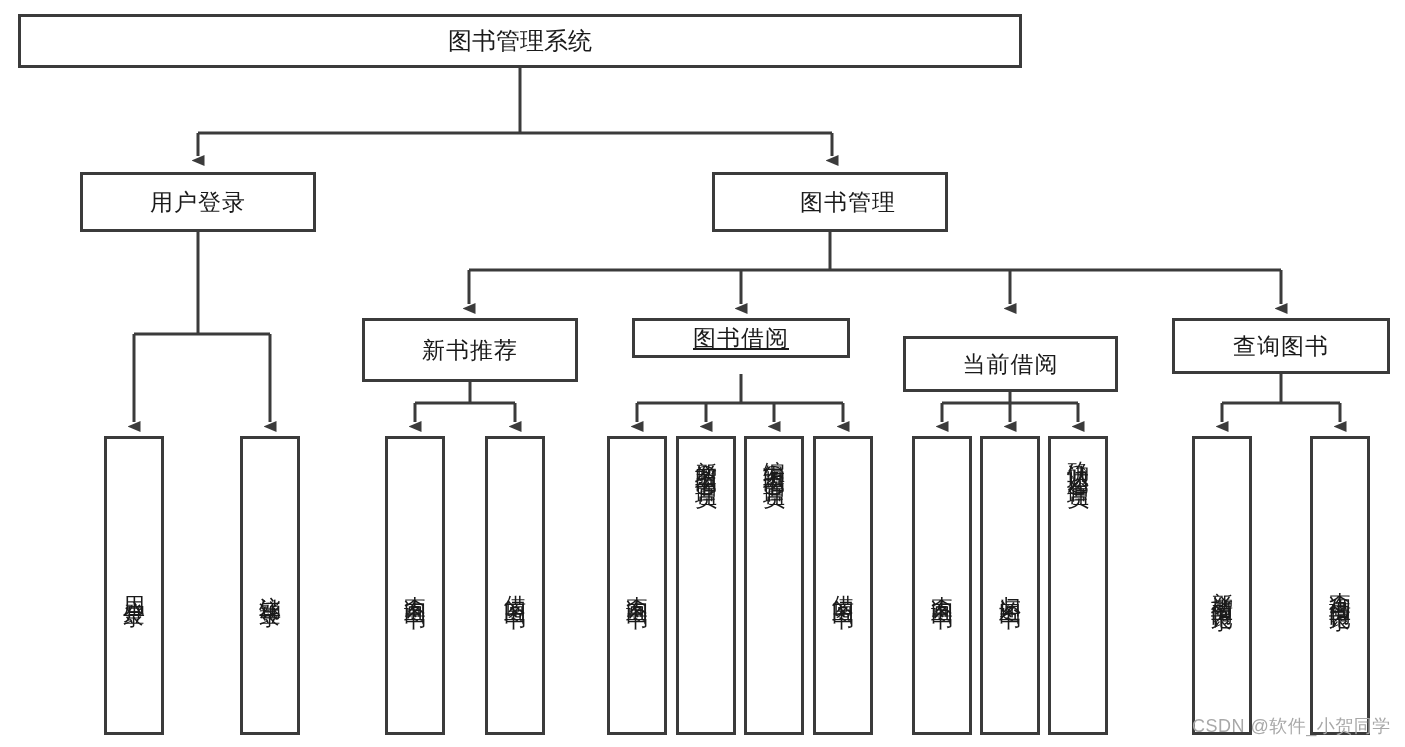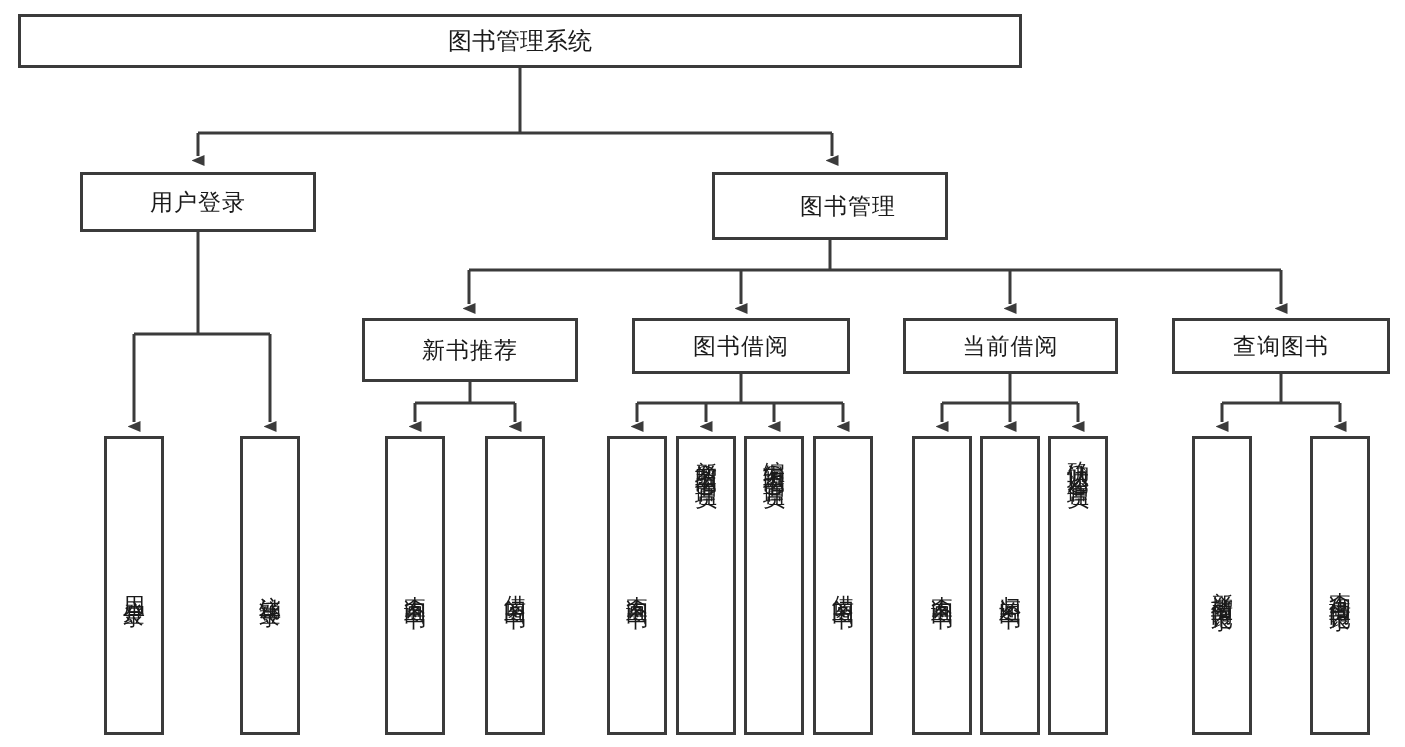--- a/index.html
+++ b/index.html
@@ -126,31 +126,31 @@
     </g>
   </svg>
 
   <div class="node root" style="left:18px; top:14px; width:1004px; height:54px;">
     <span>图书管理系统</span>
   </div>
 
   <div class="node horiz" style="left:80px; top:172px; width:236px; height:60px;">
     <span>用户登录</span>
   </div>
-  <div class="node horiz" style="left:712px; top:172px; width:236px; height:68px;padding-left:36px;">
+  <div class="node horiz" style="left:712px; top:172px; width:236px; height:60px;padding-left:36px;">
     <span>图书管理</span>
   </div>
 
   <div class="node horiz" style="left:362px; top:318px; width:216px; height:64px;">
     <span>新书推荐</span>
   </div>
-  <div class="node horiz" style="left:632px; top:318px; width:218px; height:56px;">
+  <div class="node horiz" style="left:632px; top:318px; width:218px; height:40px;text-decoration:underline;">
     <span>图书借阅</span>
   </div>
-  <div class="node horiz" style="left:903px; top:318px; width:215px; height:56px;">
+  <div class="node horiz" style="left:903px; top:336px; width:215px; height:56px;">
     <span>当前借阅</span>
   </div>
   <div class="node horiz" style="left:1172px; top:318px; width:218px; height:56px;">
     <span>查询图书</span>
   </div>
 
   <div class="node leaf center-v" style="left:104px; top:436px; width:60px; height:299px;">
     <span class="vtext">用户登录</span>
   </div>
   <div class="node leaf center-v" style="left:240px; top:436px; width:60px; height:299px;">
@@ -187,14 +187,15 @@
     <span class="vtext">确认归还（管理员）</span>
   </div>
 
   <div class="node leaf center-v" style="left:1192px; top:436px; width:60px; height:299px;">
     <span class="vtext">新增借阅记录</span>
   </div>
   <div class="node leaf center-v" style="left:1310px; top:436px; width:60px; height:299px;">
     <span class="vtext">查询借阅记录</span>
   </div>
 
+  <div class="watermark">CSDN @软件_小贺同学</div>
 
 </div>
 
 </body></html>

